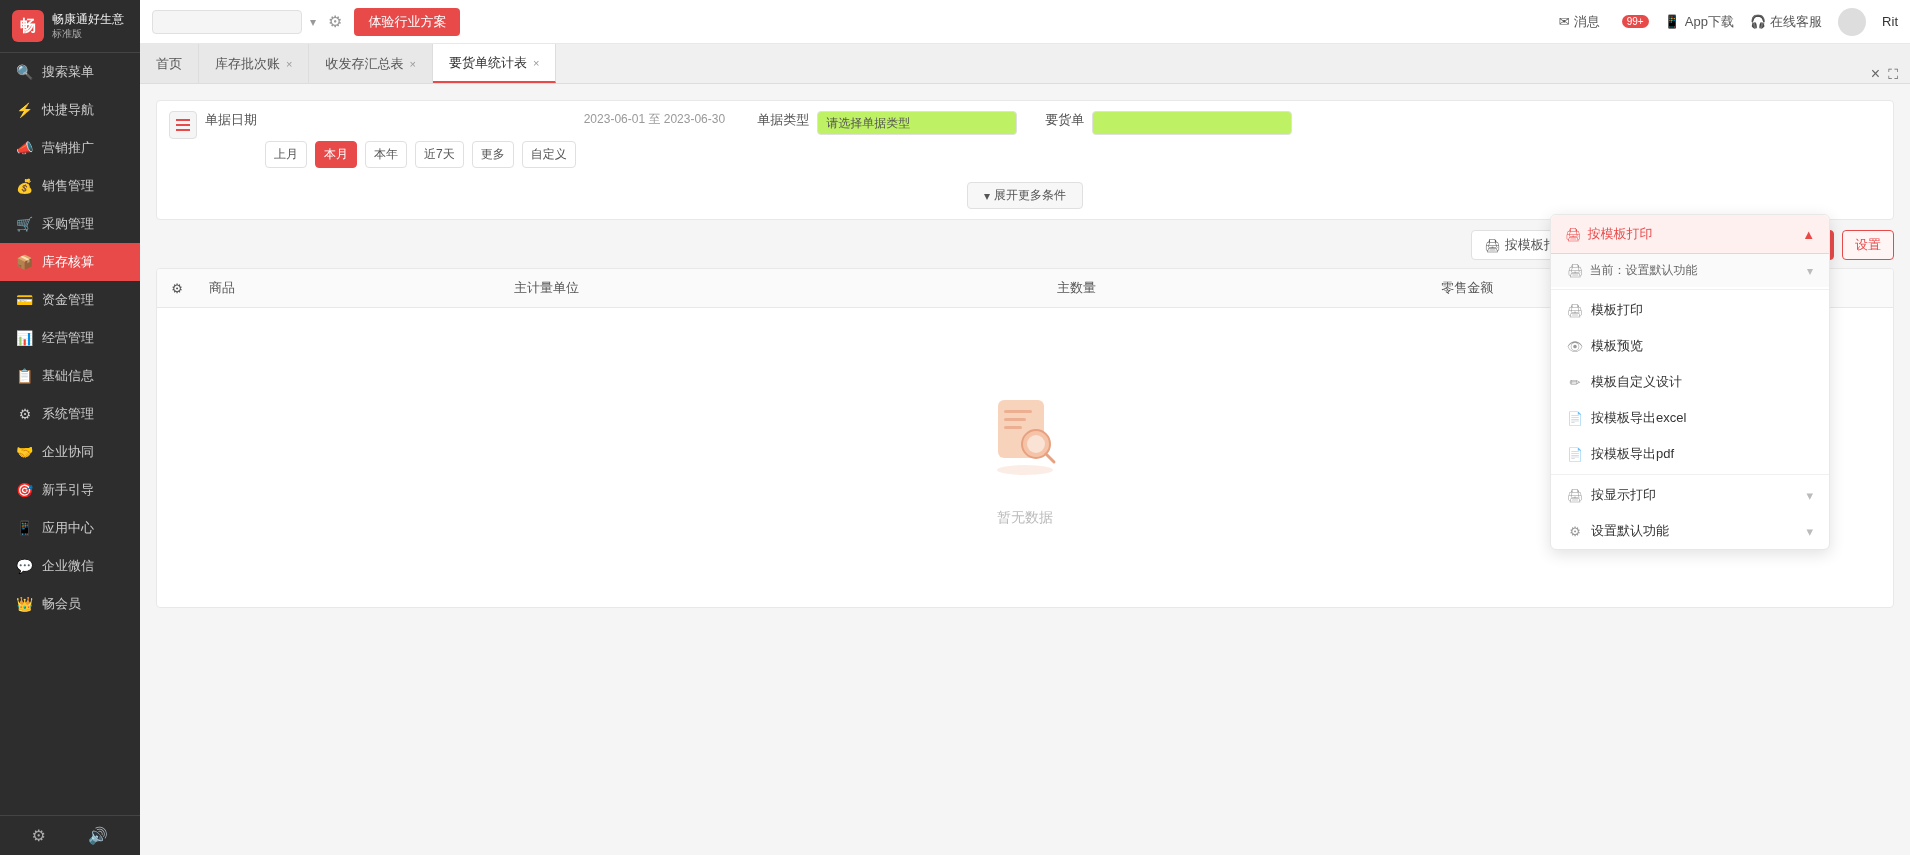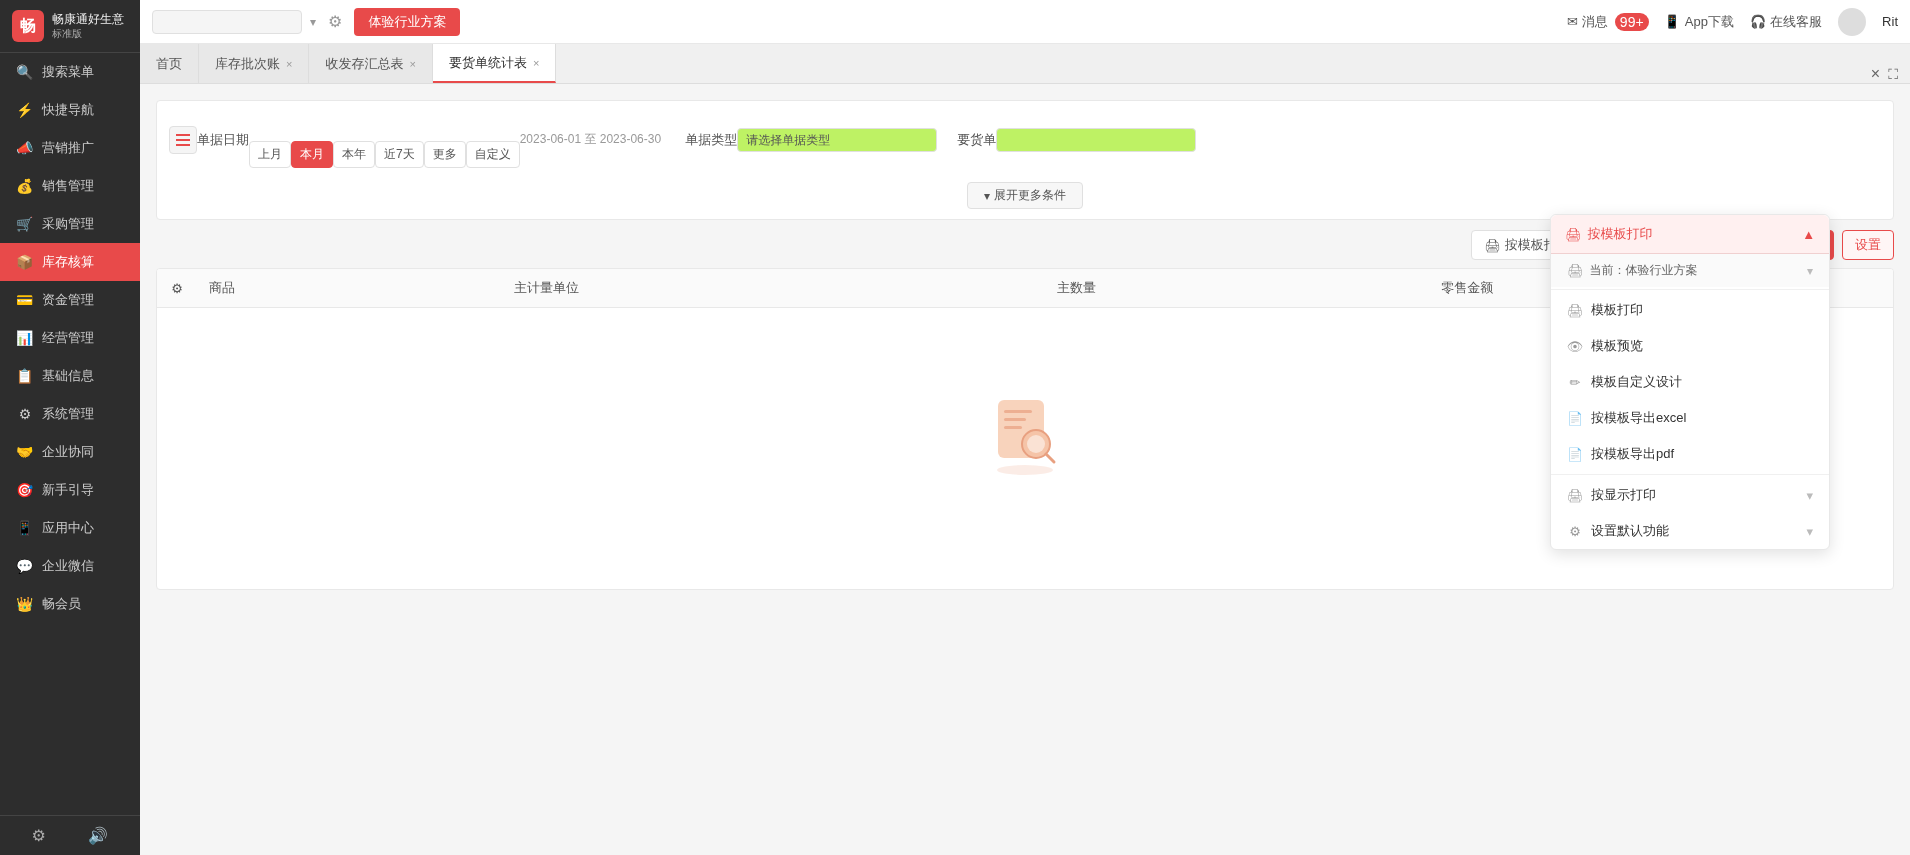--- a/index.html
+++ b/index.html
@@ -91,23 +91,23 @@
       font-size: 13px;
       cursor: pointer;
       margin-left: 4px;
     }
     .topbar-right { margin-left: auto; display: flex; align-items: center; gap: 16px; }
     .topbar-right-item { display: flex; align-items: center; gap: 4px; color: #555; font-size: 13px; cursor: pointer; }
     .badge {
       background: #e84a4a;
       color: white;
       border-radius: 10px;
-      font-size: 14px;
+      font-size: 10px;
       padding: 1px 5px;
-      margin-left: 3px;
+      margin-left: 18px;
     }
     .avatar { width: 28px; height: 28px; background: #ddd; border-radius: 50%; }
 
     
     .tabs {
       height: 40px;
       background: #f0f0f0;
       display: flex;
       align-items: flex-end;
       padding: 0 0 0 0;
@@ -141,21 +141,21 @@
     }
 
     
     .filter-bar {
       background: #fff;
       border: 1px solid #e8e8e8;
       border-radius: 4px;
       padding: 10px 12px;
       margin-bottom: 10px;
     }
-    .filter-row { display: flex; align-items: center; flex-wrap: wrap; }
+    .filter-row { display: flex; align-items: flex-start; gap: 8px; flex-wrap: wrap; }
     .filter-expand-btn {
       display: flex;
       align-items: center;
       justify-content: center;
       gap: 4px;
       padding: 4px 16px;
       background: #f7f7f7;
       border: 1px solid #e0e0e0;
       border-radius: 4px;
       cursor: pointer;
@@ -526,40 +526,41 @@
                     <ellipse cx="45" cy="82" rx="28" ry="5" fill="#f5d0c0" opacity="0.4"></ellipse>
                     <rect x="18" y="12" width="46" height="58" rx="6" fill="#f5c0a0" opacity="0.7"></rect>
                     <rect x="24" y="22" width="28" height="3" rx="1.5" fill="#e8a080" opacity="0.7"></rect>
                     <rect x="24" y="30" width="22" height="3" rx="1.5" fill="#e8a080" opacity="0.7"></rect>
                     <rect x="24" y="38" width="18" height="3" rx="1.5" fill="#e8a080" opacity="0.7"></rect>
                     <circle cx="56" cy="56" r="14" fill="#f5c4a8" stroke="#e8a080" stroke-width="2"></circle>
                     <circle cx="56" cy="56" r="9" fill="white" opacity="0.5"></circle>
                     <line x1="66" y1="66" x2="74" y2="74" stroke="#e8a080" stroke-width="3" stroke-linecap="round"></line>
                   </svg>
                 </div>
+                <div class="empty-text">暂无数据</div>
               </div>
             </td>
           </tr>
         </tbody>
       </table>
     </div>
 
     <div class="print-dropdown">
       <div class="print-dropdown-header">
         <div class="print-dropdown-title">
           <span>🖨</span>
           <span>按模板打印</span>
         </div>
         <span class="print-dropdown-arrow">▲</span>
       </div>
 
       <div class="current-label">
         <div class="label-text">
           <span style="color:#999;font-size:13px;">🖨</span>
-          <span>当前：体验行业方案</span>
+          <span>当前：设置默认功能</span>
         </div>
         <span style="color:#bbb;">▾</span>
       </div>
 
       <hr class="print-dropdown-divider">
 
       <div class="print-dropdown-item">
         <span class="item-icon">🖨</span>
         <span>模板打印</span>
       </div>

